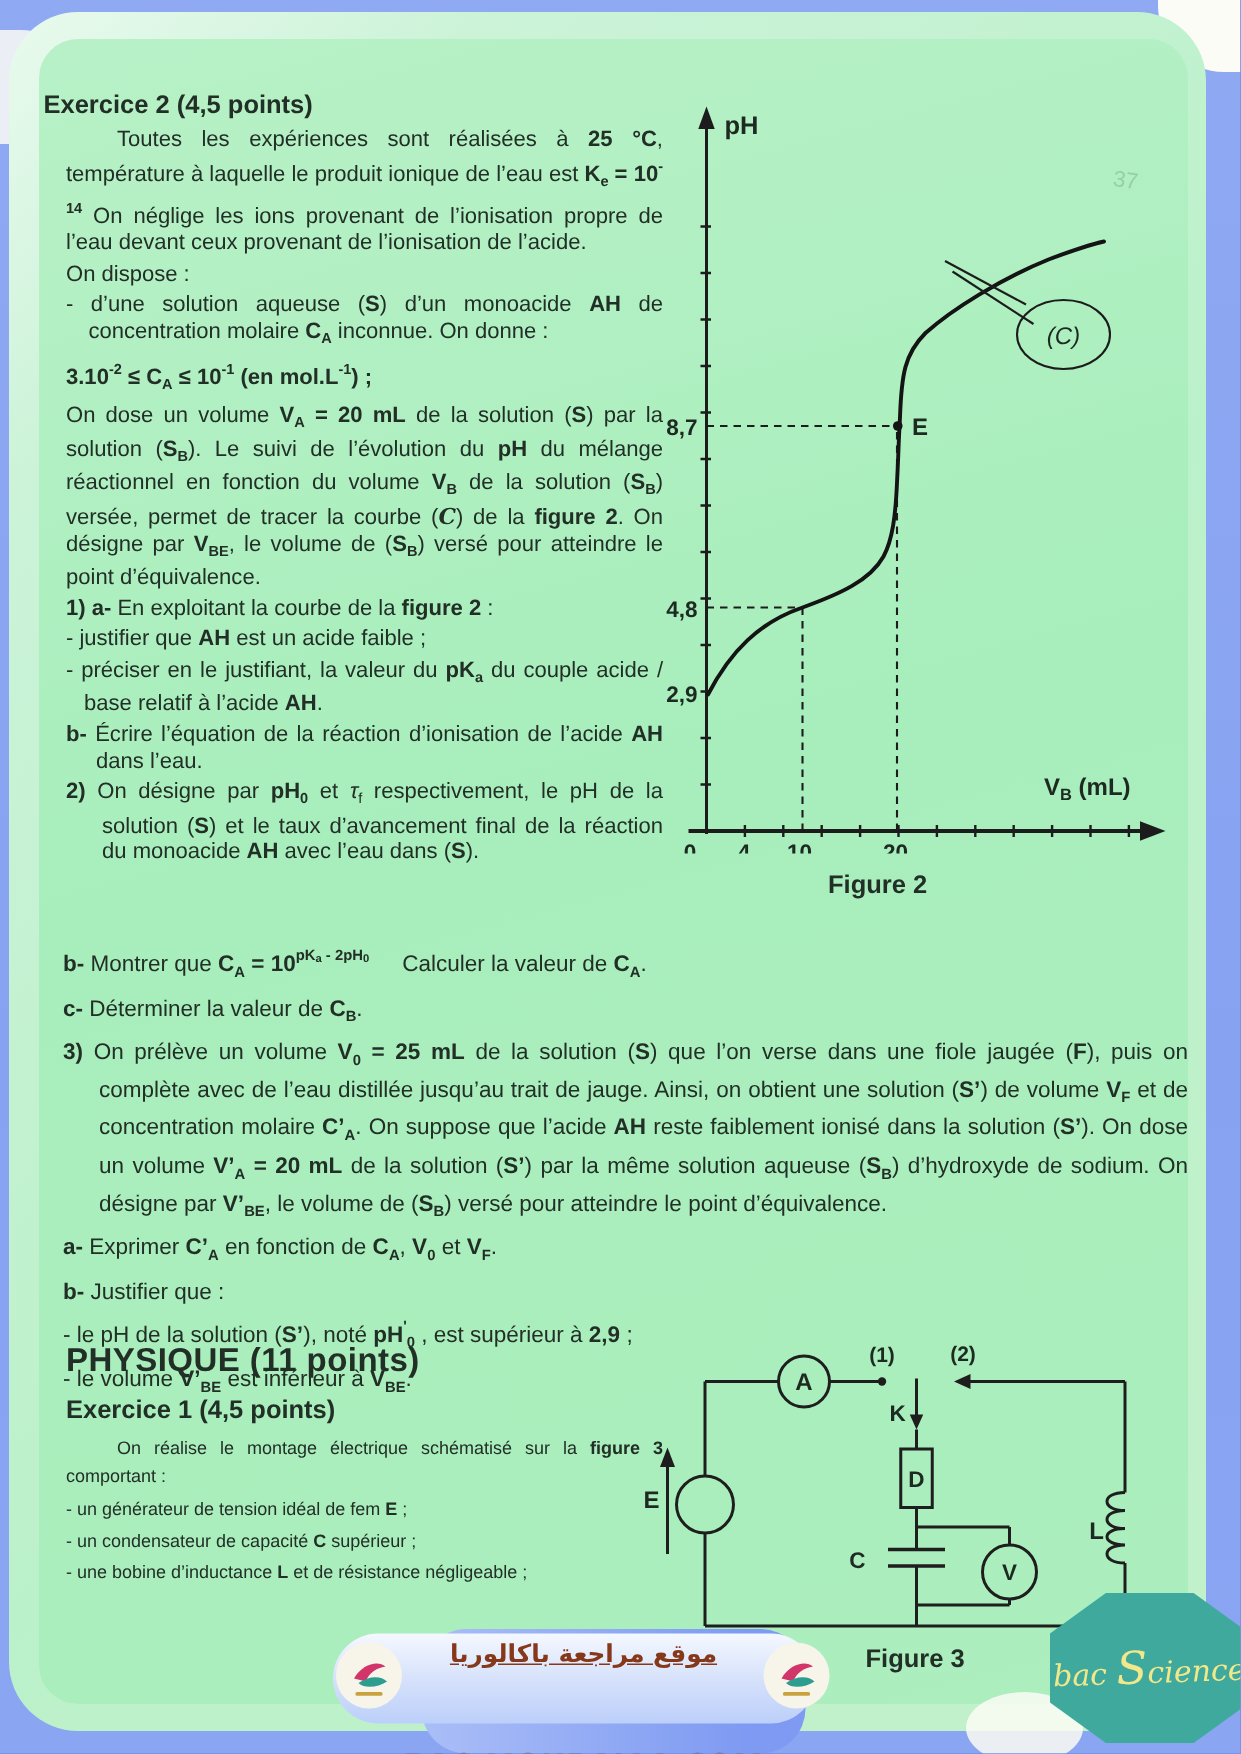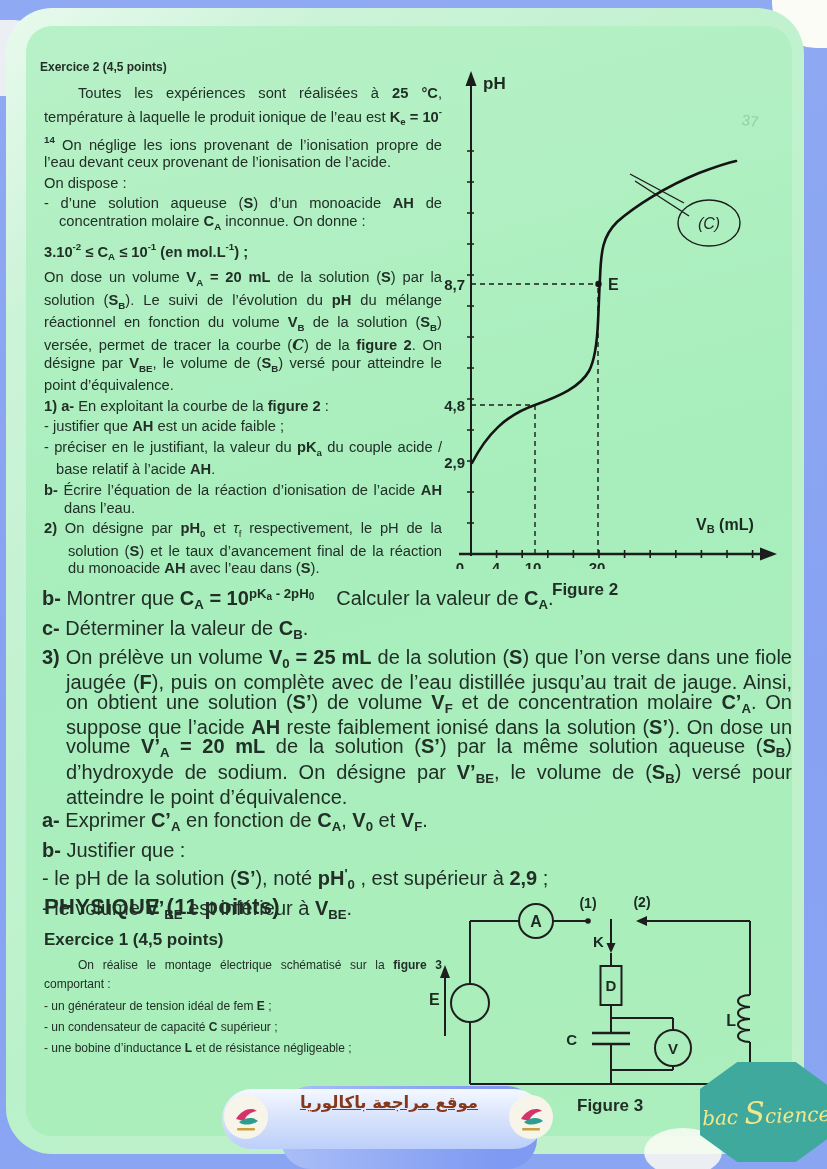--- a/index.html
+++ b/index.html
@@ -18,30 +18,30 @@
   
   .b{font-weight:700}
   .i{font-style:italic}
   .scr{font-family:"DejaVu Serif",serif;font-style:italic;font-weight:600}
   .sub{font-size:66%;vertical-align:-20%}
   .sb{font-size:66%;vertical-align:-20%;font-weight:700}
   .pb{font-size:66%;vertical-align:38%;font-weight:700}
   .pbs{font-size:50%;vertical-align:30%;font-weight:700}
   .gap{padding-left:22px}
   .section-title{position:absolute;font-weight:700;}
-  .chem-title{left:40px;top:60px;font-size:12px;}
+  .chem-title{left:29px;top:60px;font-size:17px;}
   .chem-col{position:absolute;left:44px;top:85px;width:398px;font-size:14.7px;line-height:17.7px;text-align:justify;}
   .chem-col p{margin:0 0 3px;}
   .indent{text-indent:34px;}
   .hang-li{margin-left:16px;padding-left:15px;text-indent:-15px;}
   .subline{margin-left:32px;margin-bottom:3px;}
   .hang1{padding-left:24px;text-indent:-24px;margin-top:3px;}
   .hang2{margin-left:24px;padding-left:20px;text-indent:-20px;}
   .hang3{margin-left:44px;padding-left:12px;text-indent:-12px;}
-  .mid-block{position:absolute;left:42px;top:584px;width:750px;font-size:20px;line-height:19.4px;text-align:justify;}
+  .mid-block{position:absolute;left:42px;top:628px;width:750px;font-size:15px;line-height:19.4px;text-align:justify;}
   .mid-block p{margin:0 0 4px;}
   .ml10{margin-left:10px;}
   .ml9{margin-left:9px;padding-left:18px;text-indent:-18px;}
   .ml23{margin-left:23px;padding-left:13px;text-indent:-13px;}
   .phys-heading{left:44px;top:894px;font-size:22px;letter-spacing:.3px;}
   .phys-ex{left:44px;top:930px;font-size:17px;}
   .phys-col{position:absolute;left:44px;top:956px;width:398px;font-size:12px;line-height:19.3px;text-align:justify;}
   .phys-col p{margin:0 0 2px;}
   
   .fig2-wrap{position:absolute;left:443px;top:64px;width:362px;height:505px;}

